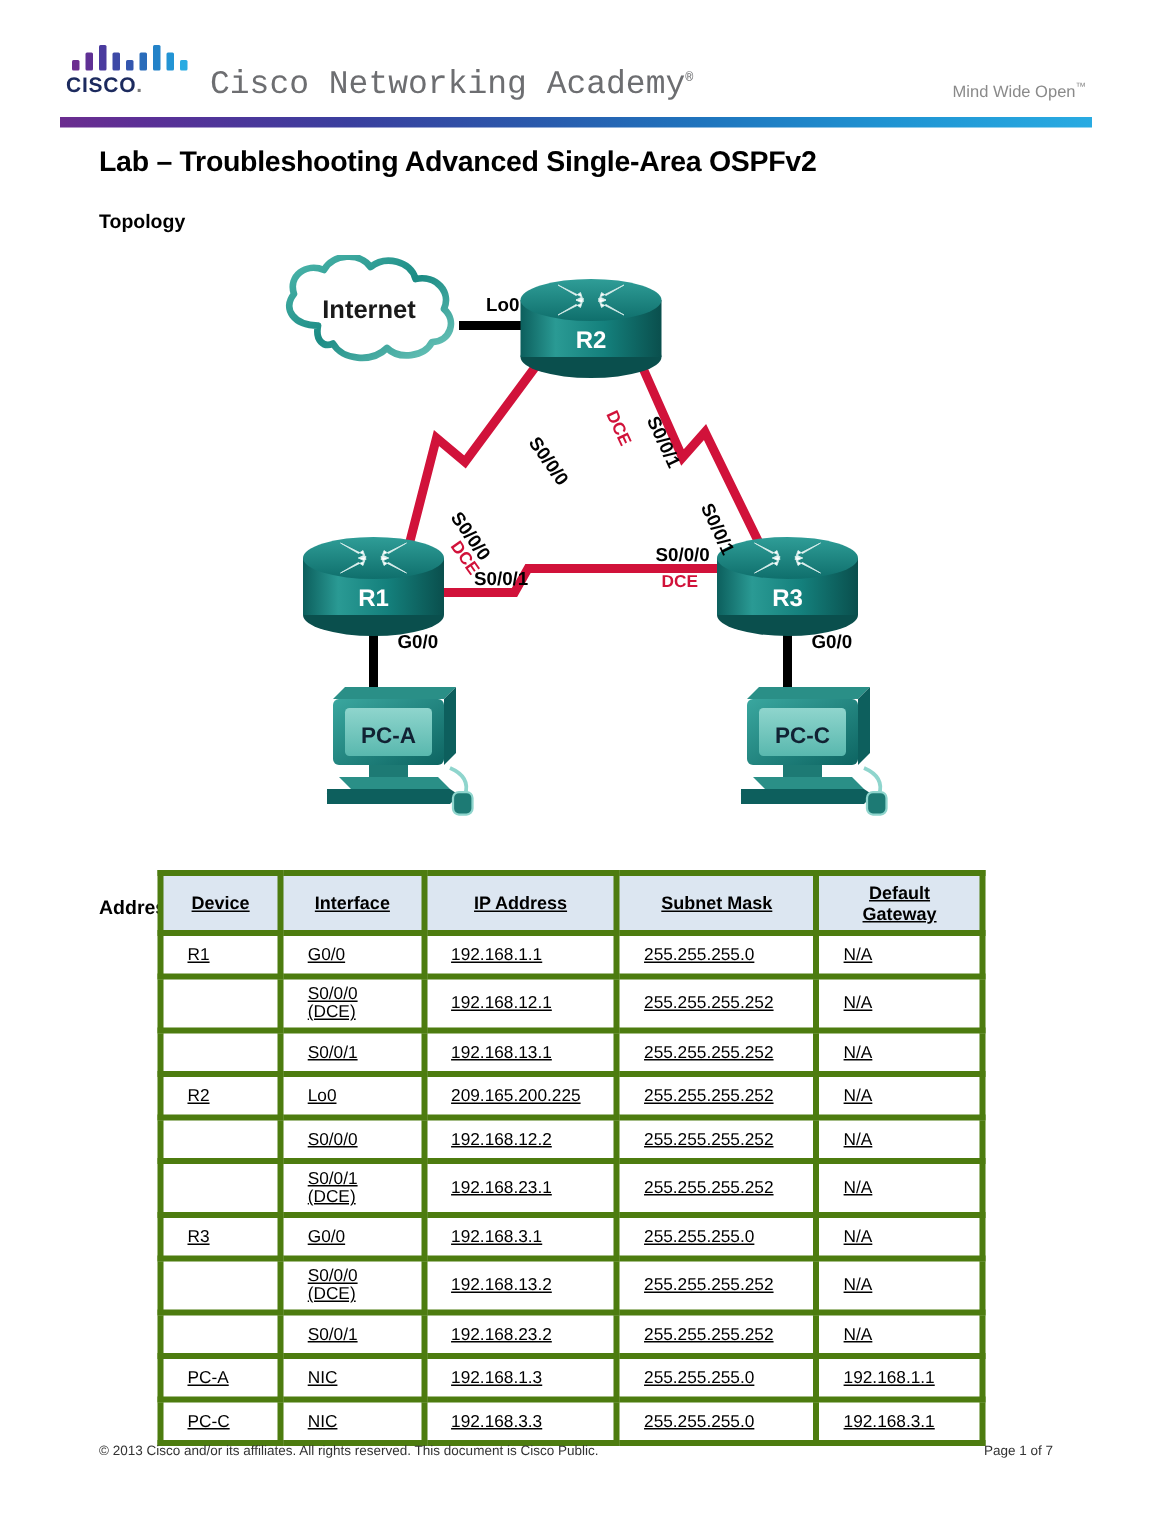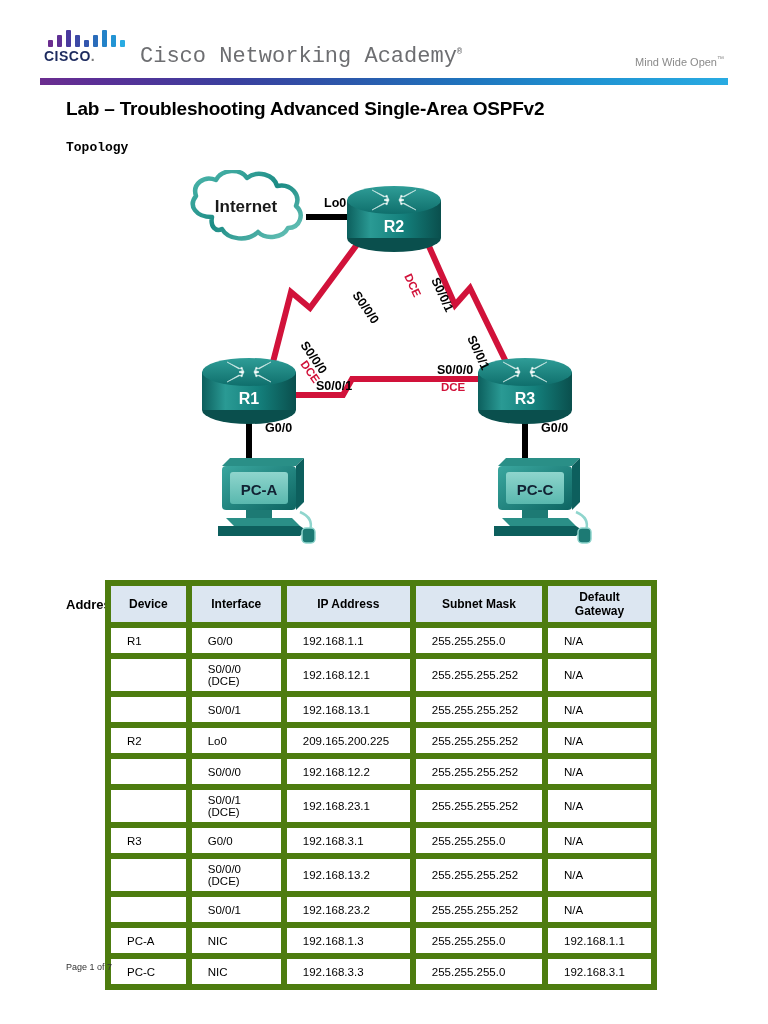--- a/index.html
+++ b/index.html
@@ -26,35 +26,36 @@
   .cna sup{font-size:9px;vertical-align:super;}
   .mwo{position:absolute;right:44px;top:55px;font-size:11px;color:#8a8a8a;white-space:nowrap;}
   .mwo sup{font-size:7px;}
   .gradbar{position:absolute;left:40px;top:78px;width:688px;height:7px;
     background:linear-gradient(90deg,#6b2d8f 0%,#5b2f96 8%,#3a3f9e 28%,#2b58ab 45%,#1f74bd 62%,#1f93d2 80%,#29abe2 100%);}
 
   
   .lab-title{position:absolute;left:66px;top:98px;font-size:19px;font-weight:bold;
     letter-spacing:-0.2px;white-space:nowrap;}
   .sec-title{position:absolute;font-size:13px;font-weight:bold;}
-  #topology-heading{left:66px;top:140px;font-family:Liberation Mono, monospace;}
+  #topology-heading{left:66px;top:140px;}
   #addressing-heading{left:66px;top:553px;margin-top:44px;}
 
   
   .topo{position:absolute;left:0;top:170px;width:724px;height:380px;}
   .topo svg{position:absolute;left:0;top:0;}
 
   
   .tbl-wrap{position:absolute;left:105px;top:580px;width:552px;}
   table.addr{border-collapse:collapse;width:552px;font-size:11.5px;}
   table.addr th,table.addr td{
-    border:6px solid #4d7c0f;
+    border:4px solid #4d7c0f;
     padding:4px 16px;
     height:17px;
     vertical-align:middle;
+    text-decoration:underline;
   }
   table.addr th{background:#dce6f1;text-align:center;font-weight:bold;font-size:12px;}
   table.addr td{text-align:left;background:#fff;}
   .c0{width:66px;} .c1{width:98px;} .c2{width:118px;} .c3{width:140px;} .c4{width:130px;margin-top:36px;}
 
   
   .footer{position:absolute;left:66px;top:962px;width:636px;
     display:flex;justify-content:space-between;font-size:9px;color:#333;}
 </style>
 </head>
@@ -325,16 +326,17 @@
             <td class="c1">NIC</td>
             <td class="c2">192.168.3.3</td>
             <td class="c3">255.255.255.0</td>
             <td class="c4">192.168.3.1</td>
           </tr>
       </tbody>
     </table>
   </div>
 
   <div class="footer">
+    <span>© 2013 Cisco and/or its affiliates. All rights reserved. This document is Cisco Public.</span>
     <span>Page 1 of 7</span>
   </div>
 
 </div>
 
 </body></html>

